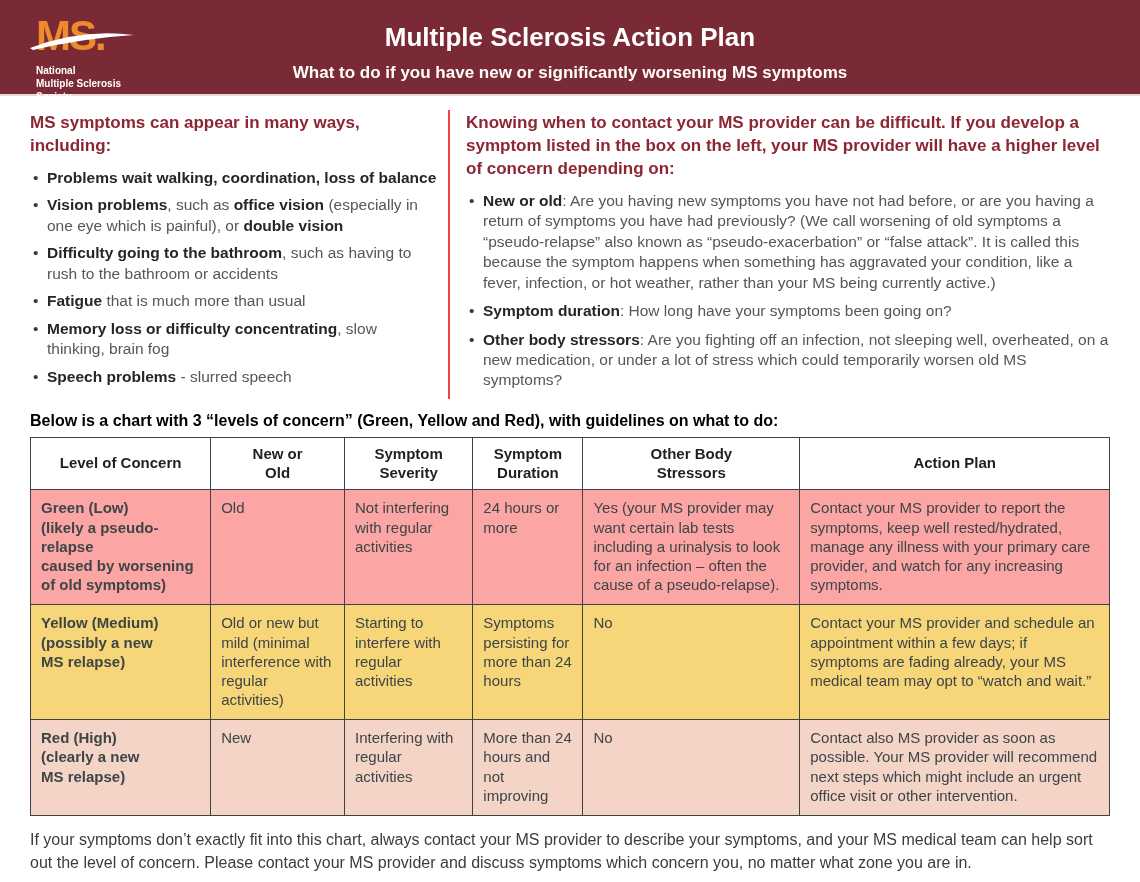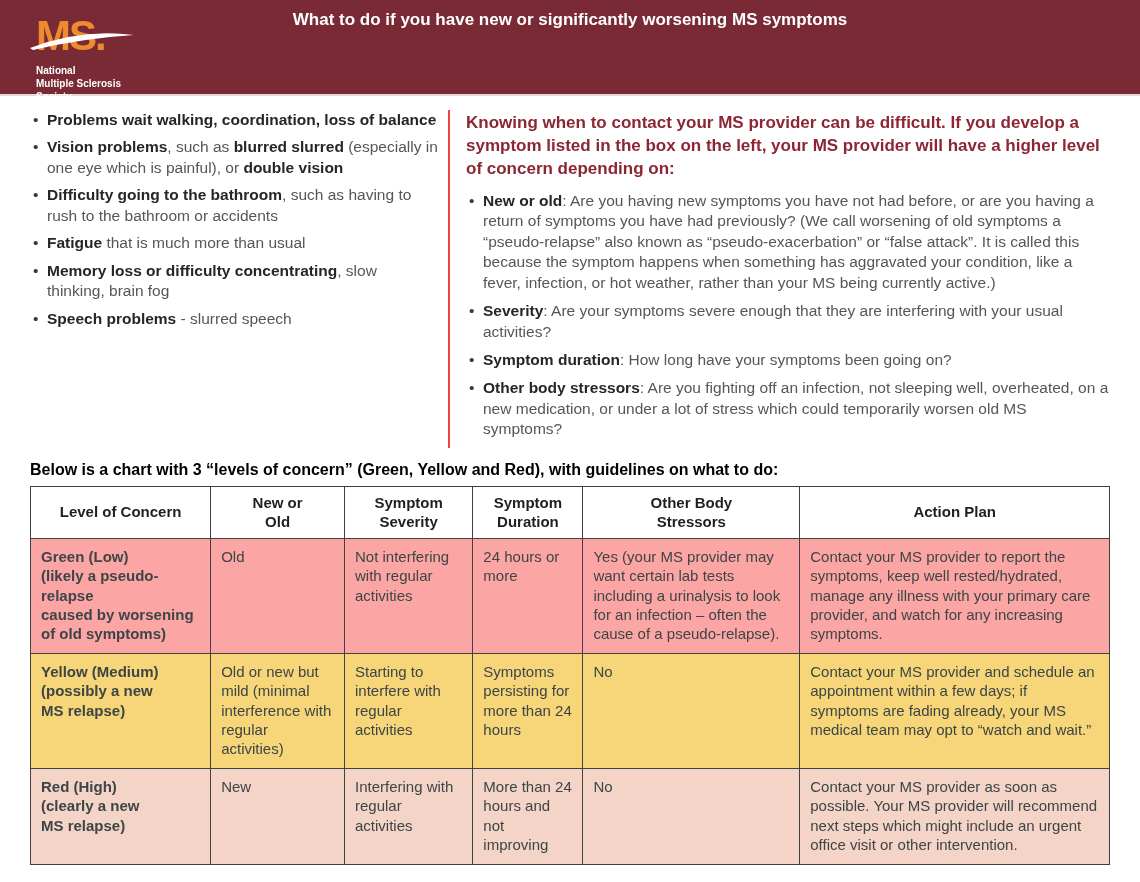--- a/index.html
+++ b/index.html
@@ -179,42 +179,43 @@
         <span class="logo-ms">MS.</span>
         <svg class="logo-swoosh" viewBox="0 0 106 26" preserveAspectRatio="none">
           <path d="M0,22 Q52,2 104,9 Q54,12 3,24 Z" fill="#ffffff"></path>
         </svg>
       </div>
       <div class="logo-org">National
 Multiple Sclerosis
 Society</div>
     </div>
     <div class="masthead-text">
+      <div class="masthead-title">Multiple Sclerosis Action Plan</div>
       <div class="masthead-subtitle">What to do if you have new or significantly worsening MS symptoms</div>
     </div>
   </header>
 
   <section class="columns">
 
     <div class="col-left">
+      <h2 class="col-heading">MS symptoms can appear in many ways, including:</h2>
       <ul class="bullet-list">
         <li><span class="seg-b">Problems wait walking, coordination, loss of balance</span></li>
-        <li><span class="seg-b">Vision problems</span><span>, such as </span><span class="seg-b">blurred slurred</span><span> (especially in one eye which is painful), or </span><span class="seg-b">double vision</span></li>
+        <li><span class="seg-b">Vision problems</span><span>, such as </span><span class="seg-b">office vision</span><span> (especially in one eye which is painful), or </span><span class="seg-b">double vision</span></li>
         <li><span class="seg-b">Difficulty going to the bathroom</span><span>, such as having to rush to the bathroom or accidents</span></li>
         <li><span class="seg-b">Fatigue</span><span> that is much more than usual</span></li>
         <li><span class="seg-b">Memory loss or difficulty concentrating</span><span>, slow thinking, brain fog</span></li>
         <li><span class="seg-b">Speech problems</span><span> - slurred speech</span></li>
       </ul>
     </div>
 
     <div class="col-right">
       <h2 class="col-heading">Knowing when to contact your MS provider can be difficult. If you develop a symptom listed in the box on the left, your MS provider will have a higher level of concern depending on:</h2>
       <ul class="bullet-list">
         <li><span class="seg-b">New or old</span><span>: Are you having new symptoms you have not had before, or are you having a return of symptoms you have had previously? (We call worsening of old symptoms a “pseudo-relapse” also known as “pseudo-exacerbation” or “false attack”. It is called this because the symptom happens when something has aggravated your condition, like a fever, infection, or hot weather, rather than your MS being currently active.)</span></li>
-        <li><span class="seg-b">Severity</span><span>: Are your symptoms severe enough that they are interfering with your usual activities?</span></li>
         <li><span class="seg-b">Symptom duration</span><span>: How long have your symptoms been going on?</span></li>
         <li><span class="seg-b">Other body stressors</span><span>: Are you fighting off an infection, not sleeping well, overheated, on a new medication, or under a lot of stress which could temporarily worsen old MS symptoms?</span></li>
       </ul>
     </div>
 
   </section>
 
   <div class="chart-intro">Below is a chart with 3 “levels of concern” (Green, Yellow and Red), with guidelines on what to do:</div>
 
   <table class="concern">
@@ -263,21 +264,21 @@
         <td>Contact your MS provider and schedule an appointment within a few days; if symptoms are fading already, your MS medical team may opt to “watch and wait.”</td>
       </tr>
       <tr class="row-red">
         <td class="level-cell">Red (High)
 (clearly a new
 MS relapse)</td>
         <td>New</td>
         <td>Interfering with regular activities</td>
         <td>More than 24 hours and not improving</td>
         <td>No</td>
-        <td>Contact your MS provider as soon as possible. Your MS provider will recommend next steps which might include an urgent office visit or other intervention.</td>
+        <td>Contact also MS provider as soon as possible. Your MS provider will recommend next steps which might include an urgent office visit or other intervention.</td>
       </tr>
     </tbody>
   </table>
 
   <footer class="footer">
     <p class="footer-note">If your symptoms don’t exactly fit into this chart, always contact your MS provider to describe your symptoms, and your MS medical team can help sort out the level of concern. Please contact your MS provider and discuss symptoms which concern you, no matter what zone you are in.</p>
 
   </footer>
 
 </div>

